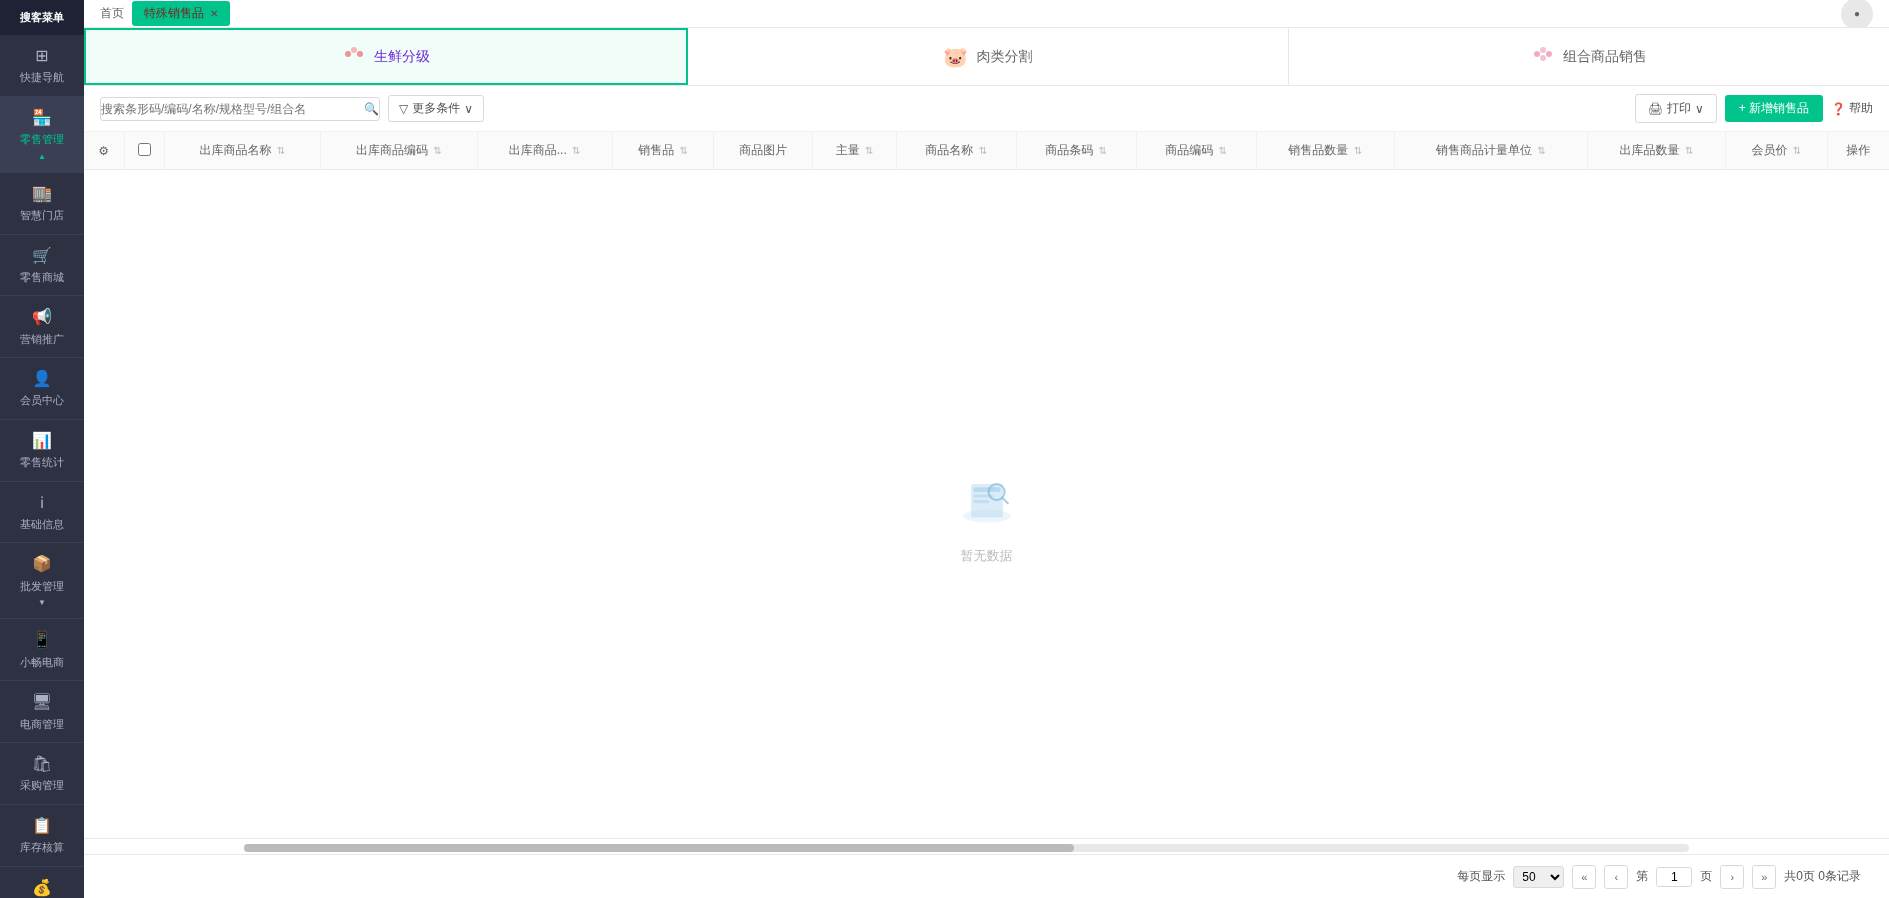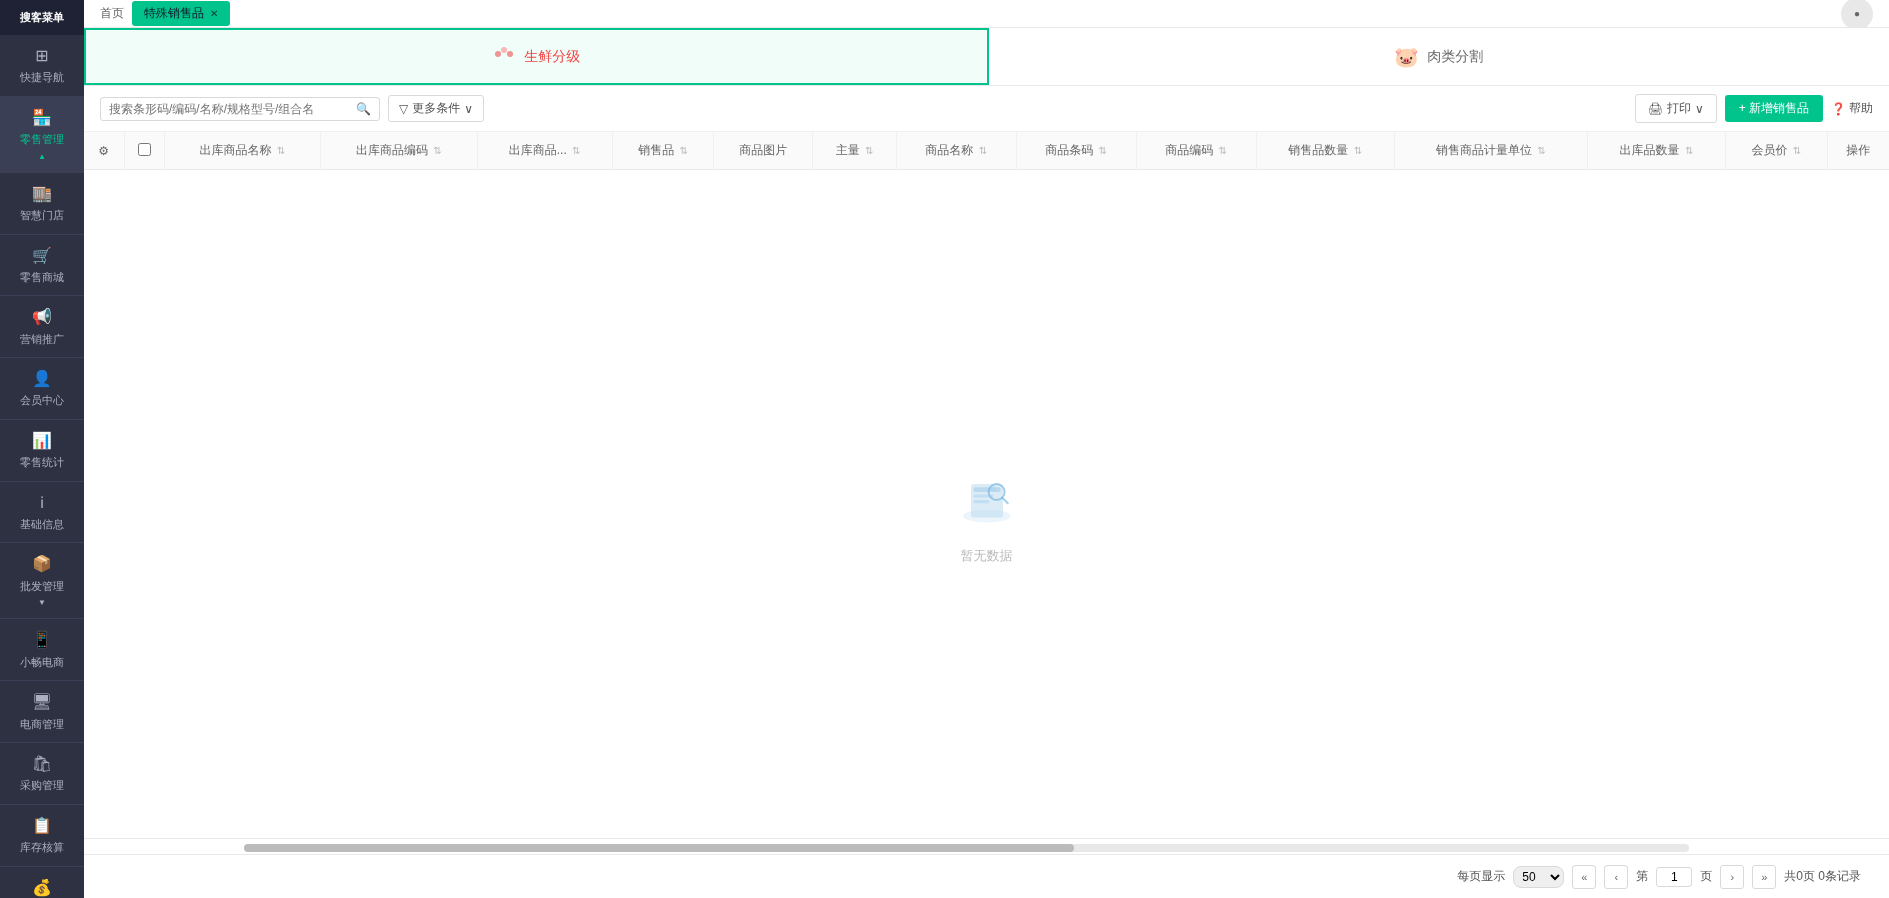--- a/index.html
+++ b/index.html
@@ -66,21 +66,21 @@
       gap: 8px;
       flex-shrink: 0;
     }
     .topbar-home {
       color: #666;
       font-size: 12px;
       cursor: pointer;
     }
     .topbar-tab {
       background: #00c48c;
-      color: #0f172a;
+      color: #7f1d1d;
       padding: 4px 12px;
       border-radius: 3px;
       font-size: 12px;
       display: flex;
       align-items: center;
       gap: 6px;
       cursor: pointer;
     }
     .topbar-tab .close-x {
       font-size: 10px;
@@ -119,21 +119,21 @@
       gap: 8px;
       padding: 14px 20px;
       cursor: pointer;
       border-right: 1px solid #e8e8e8;
       font-size: 14px;
       color: #666;
       position: relative;
     }
     .cat-tab:last-child { border-right: none; }
     .cat-tab.active {
-      color: #ef4444;
+      color: #6d28d9;
       border: 2px solid #00c48c;
       background: #f0fdf8;
     }
     .cat-tab .cat-icon { font-size: 20px; }
     .cat-tab.active::before {
       content: '';
       position: absolute;
       bottom: -2px;
       left: 0; right: 0;
       height: 2px;
@@ -148,21 +148,21 @@
       align-items: center;
       gap: 8px;
       border-bottom: 1px solid #f0f0f0;
       flex-shrink: 0;
     }
     .search-box {
       display: flex;
       align-items: center;
       border: 1px solid #d9d9d9;
       border-radius: 3px;
-      padding: 4px 8px;
+      padding: 4px 0;
       gap: 6px;
       width: 280px;
     }
     .search-box input {
       border: none;
       outline: none;
       font-size: 12px;
       width: 100%;
       color: #999;
     }
@@ -279,21 +279,21 @@
       align-items: center;
       justify-content: flex-end;
       gap: 8px;
       font-size: 12px;
       color: #555;
       flex-shrink: 0;
       height: 44px;
     }
     .pagination select {
       border: 1px solid #d9d9d9;
-      border-radius: 8px;
+      border-radius: 3px;
       padding: 2px 4px;
       font-size: 12px;
     }
     .page-btn {
       width: 24px;
       height: 24px;
       border: 1px solid #d9d9d9;
       border-radius: 3px;
       background: #fff;
       cursor: pointer;
@@ -437,20 +437,31 @@
           <circle cx="6" cy="10" r="3" fill="#e66" opacity="0.7"></circle>
           <circle cx="12" cy="6" r="3" fill="#f99" opacity="0.7"></circle>
           <circle cx="18" cy="10" r="3" fill="#e66" opacity="0.7"></circle>
         </svg>
       </span>
       <span>生鲜分级</span>
     </div>
     <div class="cat-tab">
       <span class="cat-icon">🐷</span>
       <span>肉类分割</span>
+    </div>
+    <div class="cat-tab">
+      <span class="cat-icon">
+        <svg width="24" height="20" viewBox="0 0 24 20" fill="none">
+          <circle cx="6" cy="10" r="3" fill="#e8a" opacity="0.7"></circle>
+          <circle cx="12" cy="6" r="3" fill="#eab" opacity="0.7"></circle>
+          <circle cx="18" cy="10" r="3" fill="#e8a" opacity="0.7"></circle>
+          <circle cx="12" cy="14" r="3" fill="#eab" opacity="0.7"></circle>
+        </svg>
+      </span>
+      <span>组合商品销售</span>
     </div>
   </div>
 
   <div class="toolbar">
     <div class="search-box">
       <input type="text" placeholder="搜索条形码/编码/名称/规格型号/组合名" style="">
       <span style="color:#bbb;">🔍</span>
     </div>
     <button class="filter-btn">
       <span>▽</span>

